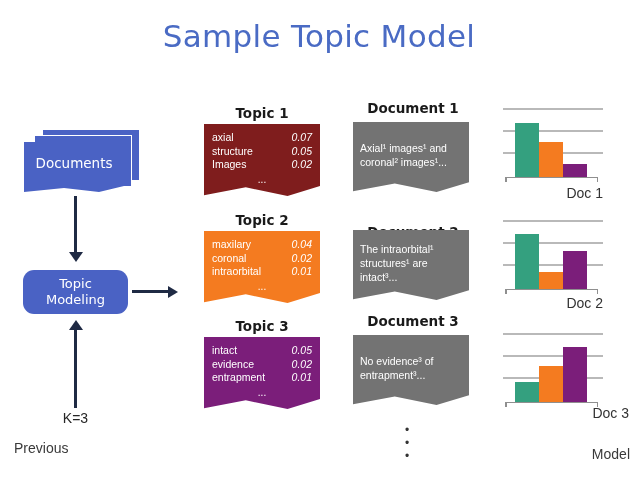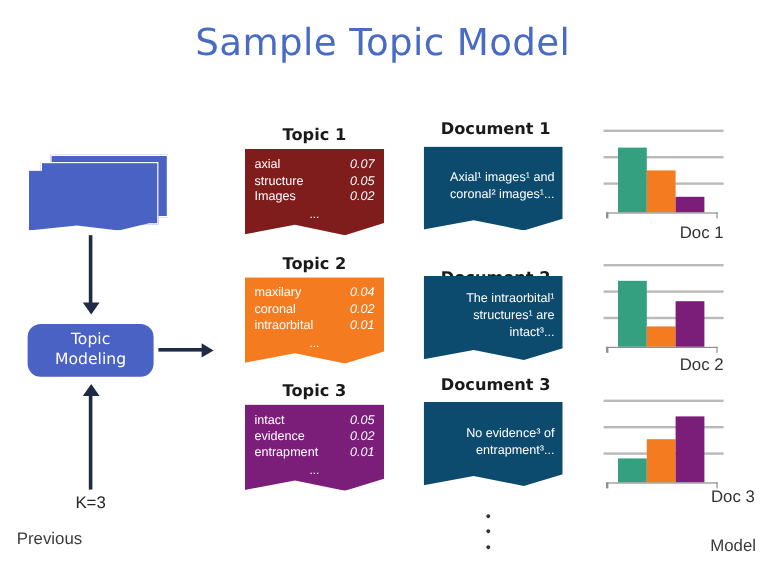--- a/index.html
+++ b/index.html
@@ -155,25 +155,25 @@
   .topic-row .t-val  { white-space: nowrap; font-style: italic; }
   .topic-ellipsis {
     text-align: center;
     font-size: 10px;
     margin-top: 1px;
   }
 
   .doc-box {
     width: 116px;
     height: 70px;
-    background: #0c4a6e;
+    background: #737373;
     color: #ffffff;
     font-size: 10.5px;
     line-height: 14px;
-    text-align: right;
+    text-align: left;
     display: flex;
     align-items: center;
     justify-content: center;
     padding: 4px 7px 8px 7px;
   }
 
   
   .chart {
     position: absolute;
     width: 100px;
@@ -242,20 +242,21 @@
 </style>
 </head>
 <body>
 
 <div class="slide-title">Sample Topic Model</div>
 
 <div class="docs-stack">
   <div class="docs-card c3"></div>
   <div class="docs-card c2"></div>
   <div class="docs-card c1"></div>
+  <div class="docs-label">Documents</div>
 </div>
 
 <div class="arrow-vert" style="left:74px; top:196px;">
   <div class="arrow-line-v" style="top:0; height:58px;"></div>
   <div class="arrow-head-down" style="left:-5.5px; top:56px;"></div>
 </div>
 
 <div class="tm-box">
   <div>Topic</div>
   <div>Modeling</div>

